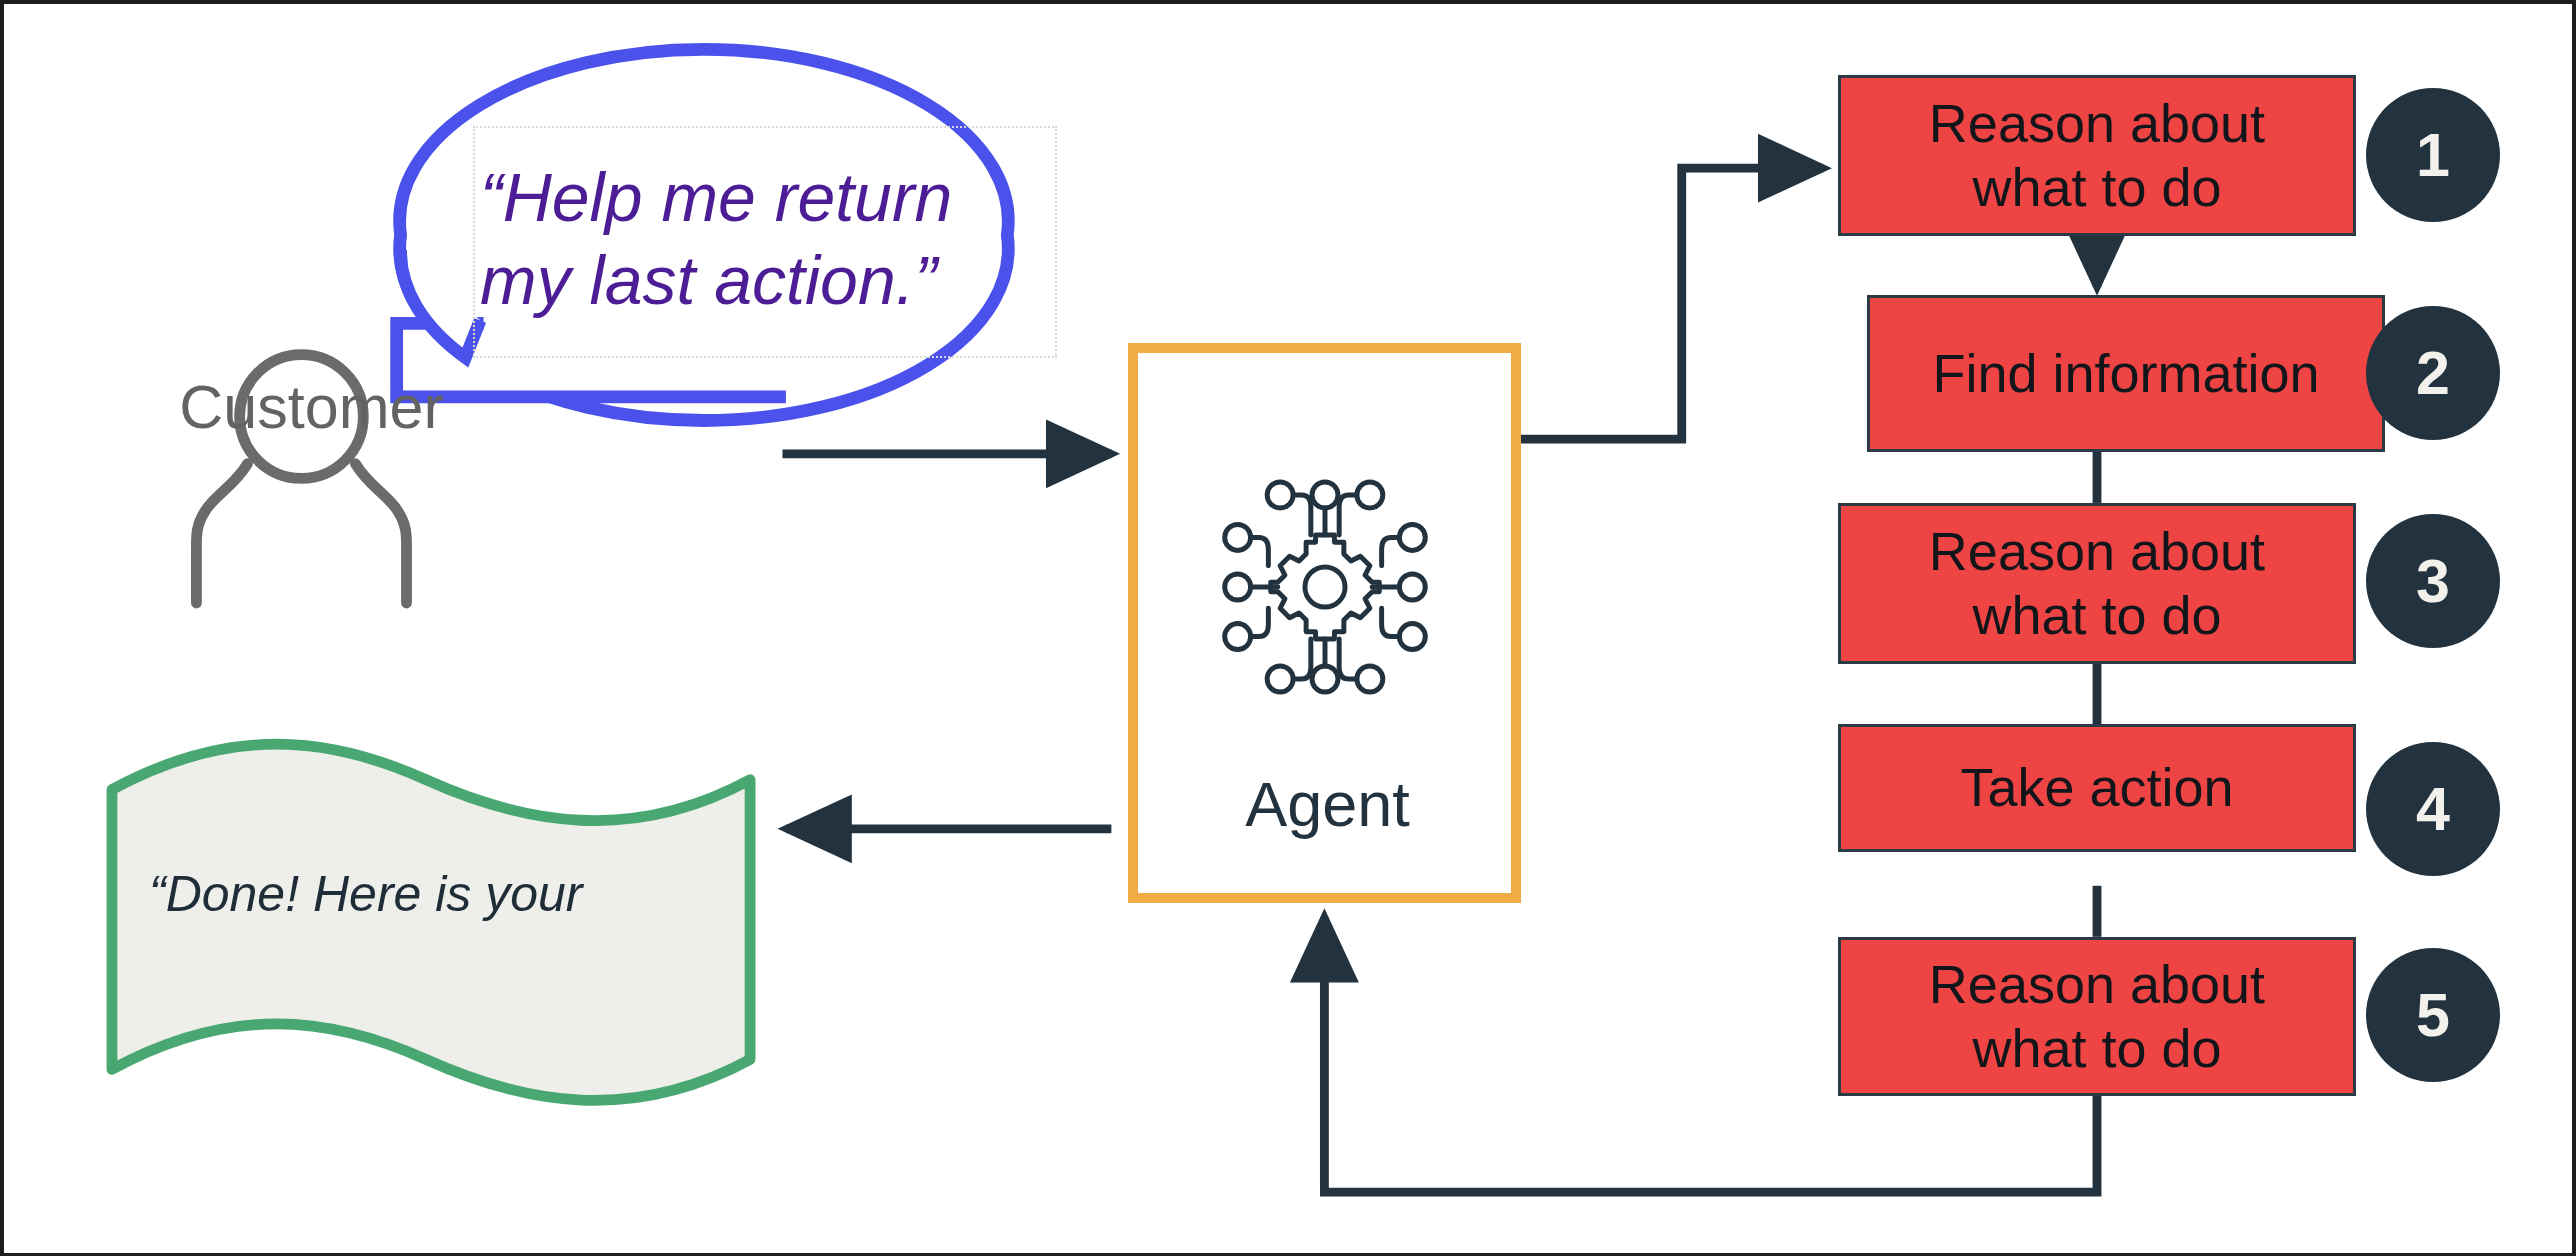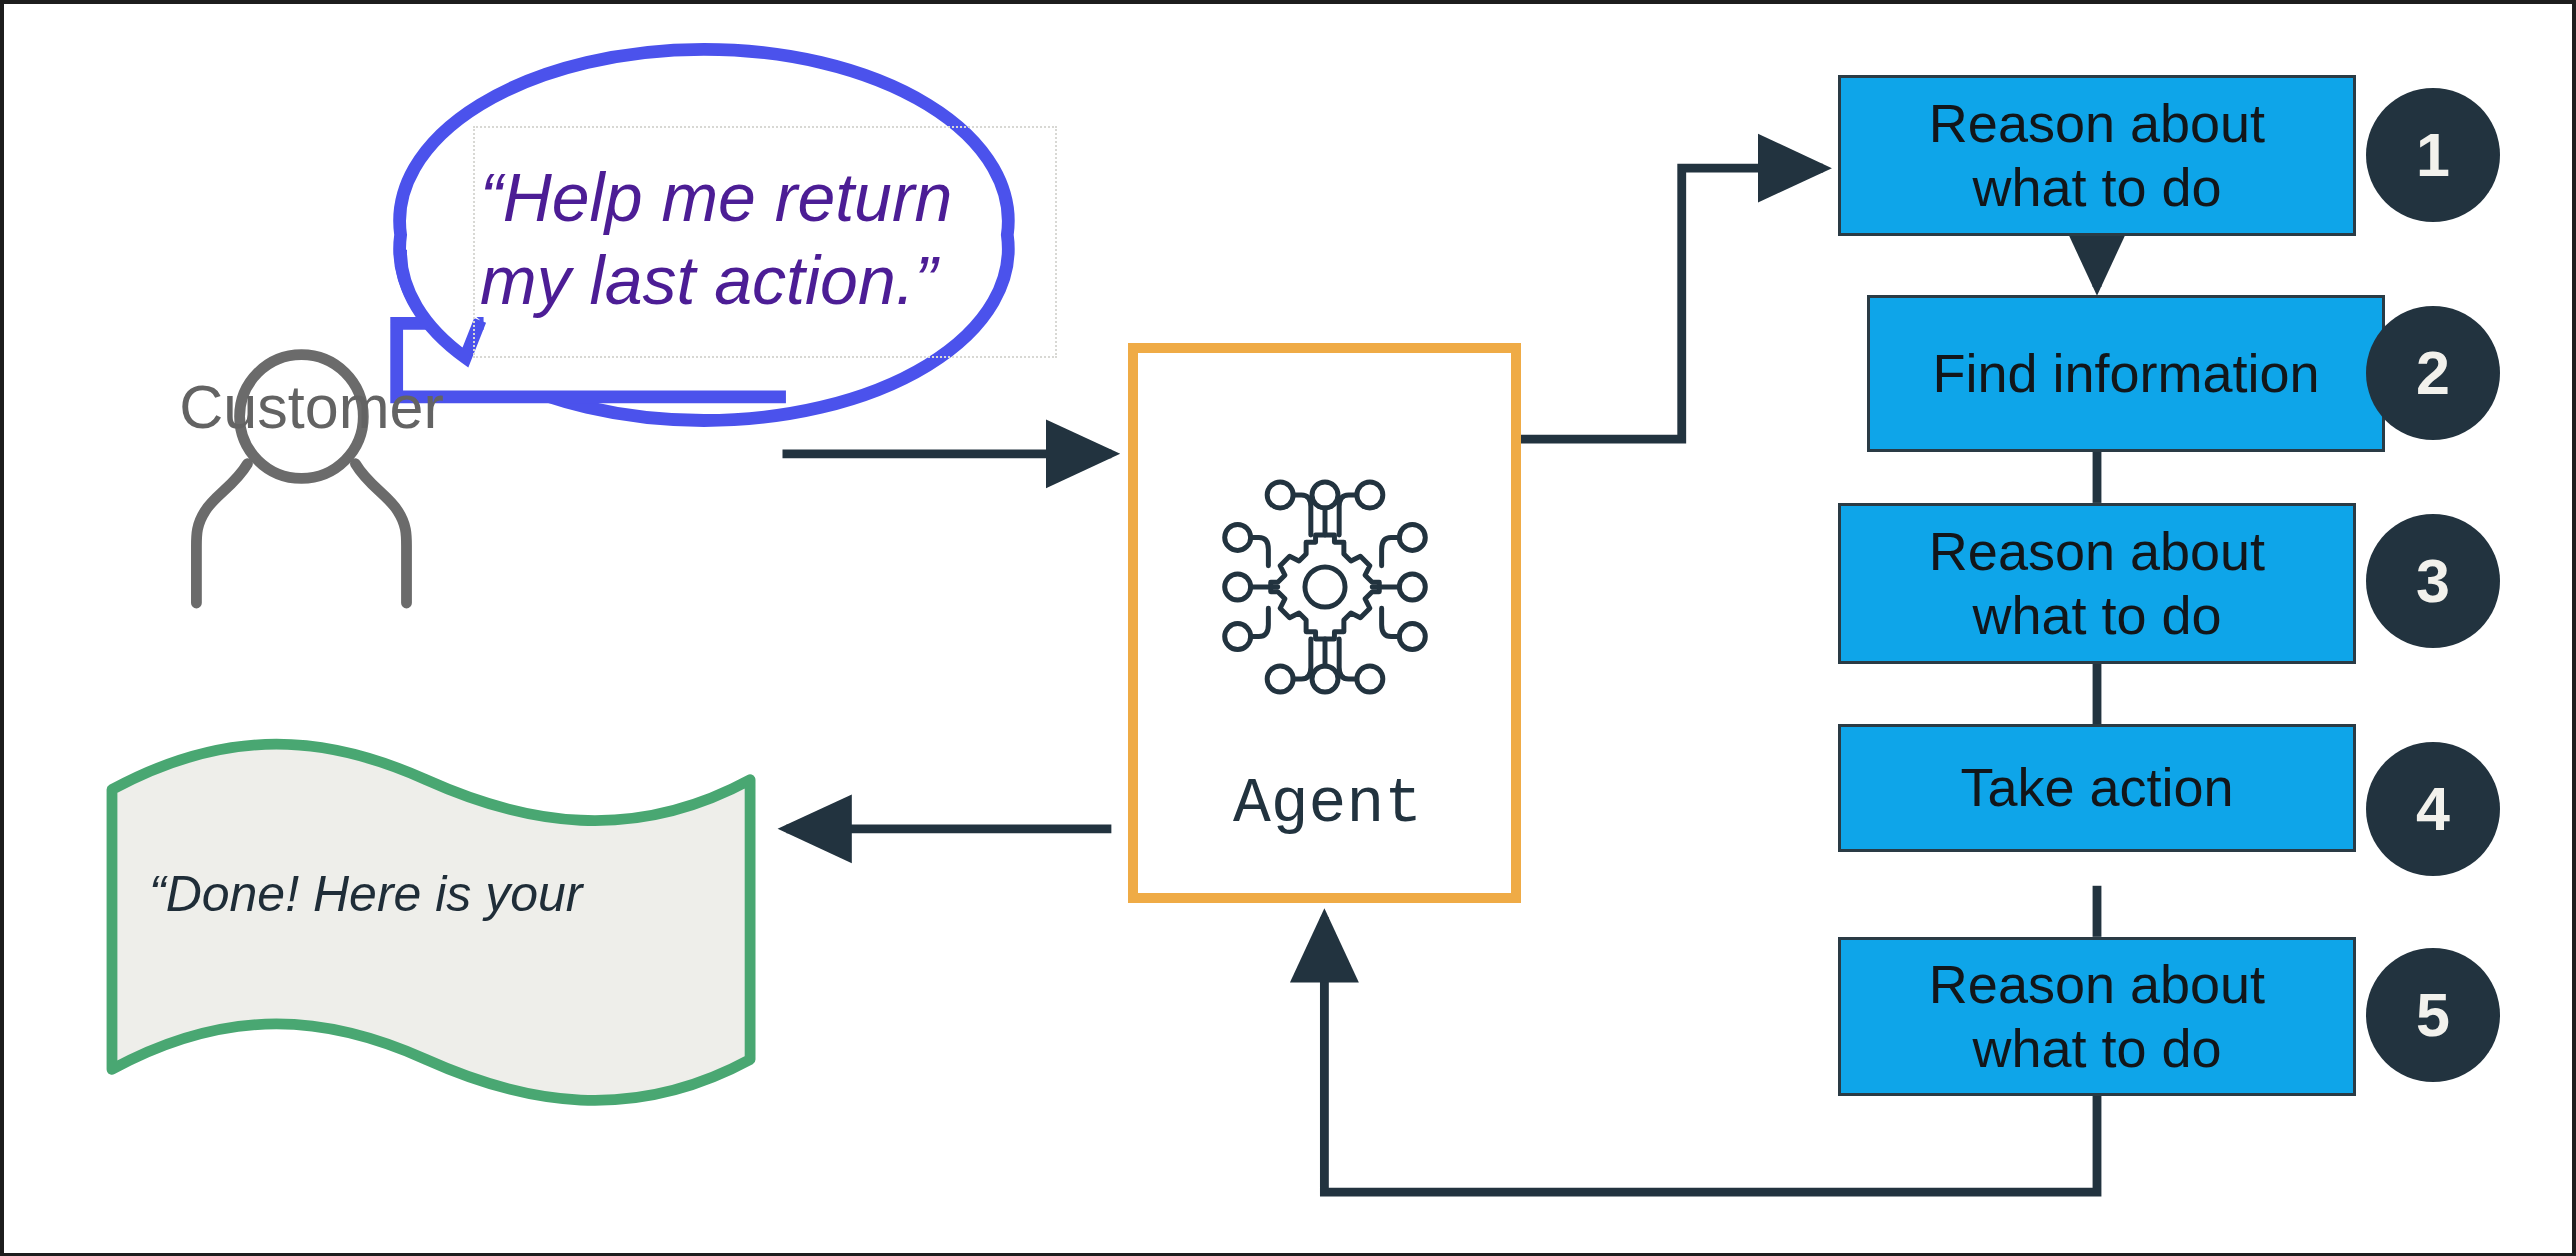--- a/index.html
+++ b/index.html
@@ -94,28 +94,27 @@
     height: 236px;
   }
   #agent-label {
     position: absolute;
     left: 6px;
     right: 0;
     bottom: 53px;
     text-align: center;
     font-size: 63px;
     color: #22333f;
-    font-family: Liberation Mono, monospace;
   }
   
   .step-box {
     position: absolute;
     left: 1834px;
     width: 518px;
-    background: #0ea5e9;
+    background: #ef4444;
     border: 3.9px solid #2a3b45;
     box-sizing: border-box;
     display: flex;
     align-items: center;
     justify-content: center;
     text-align: center;
     font-size: 54px;
     line-height: 1.18;
     color: #12161a;
     padding: 0 24px;

